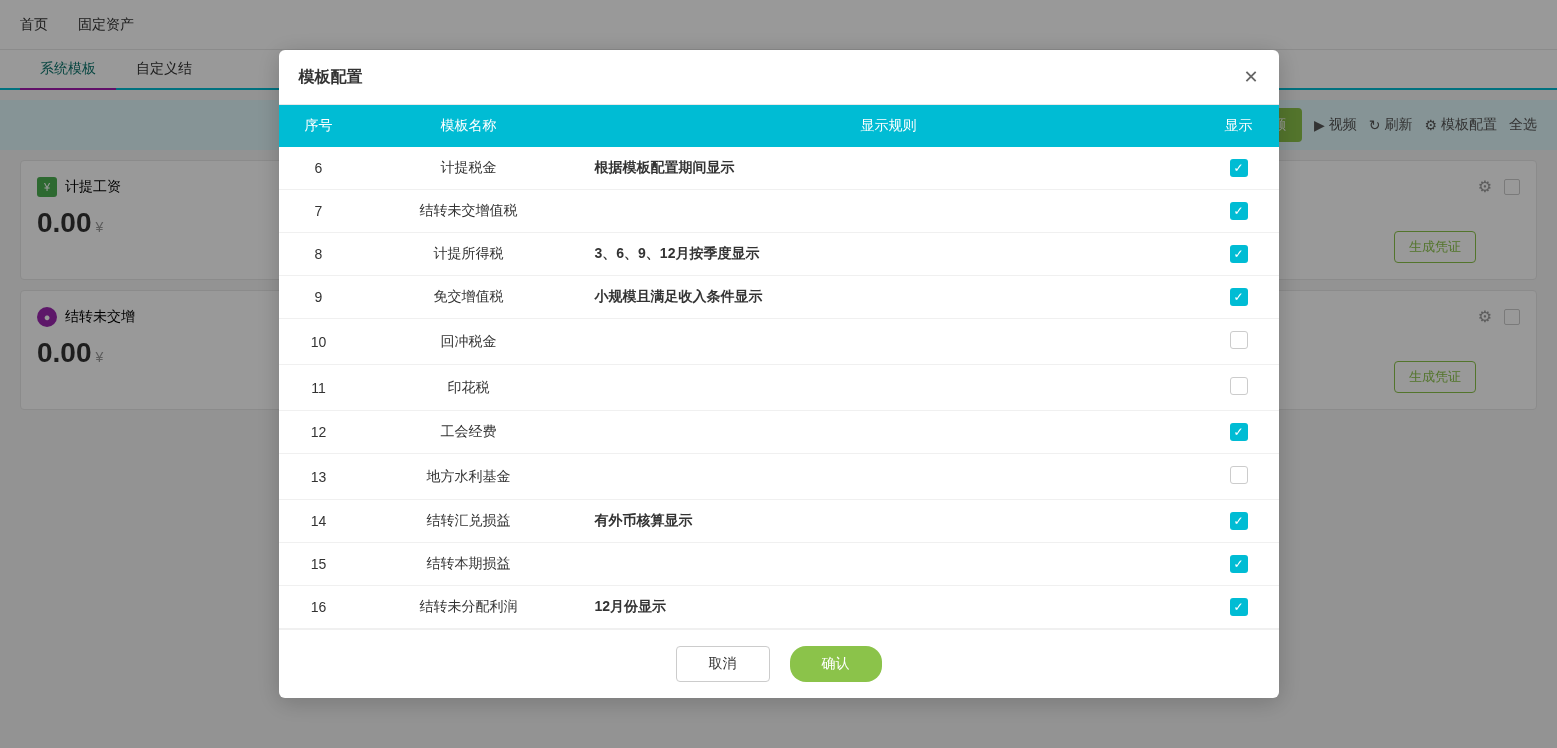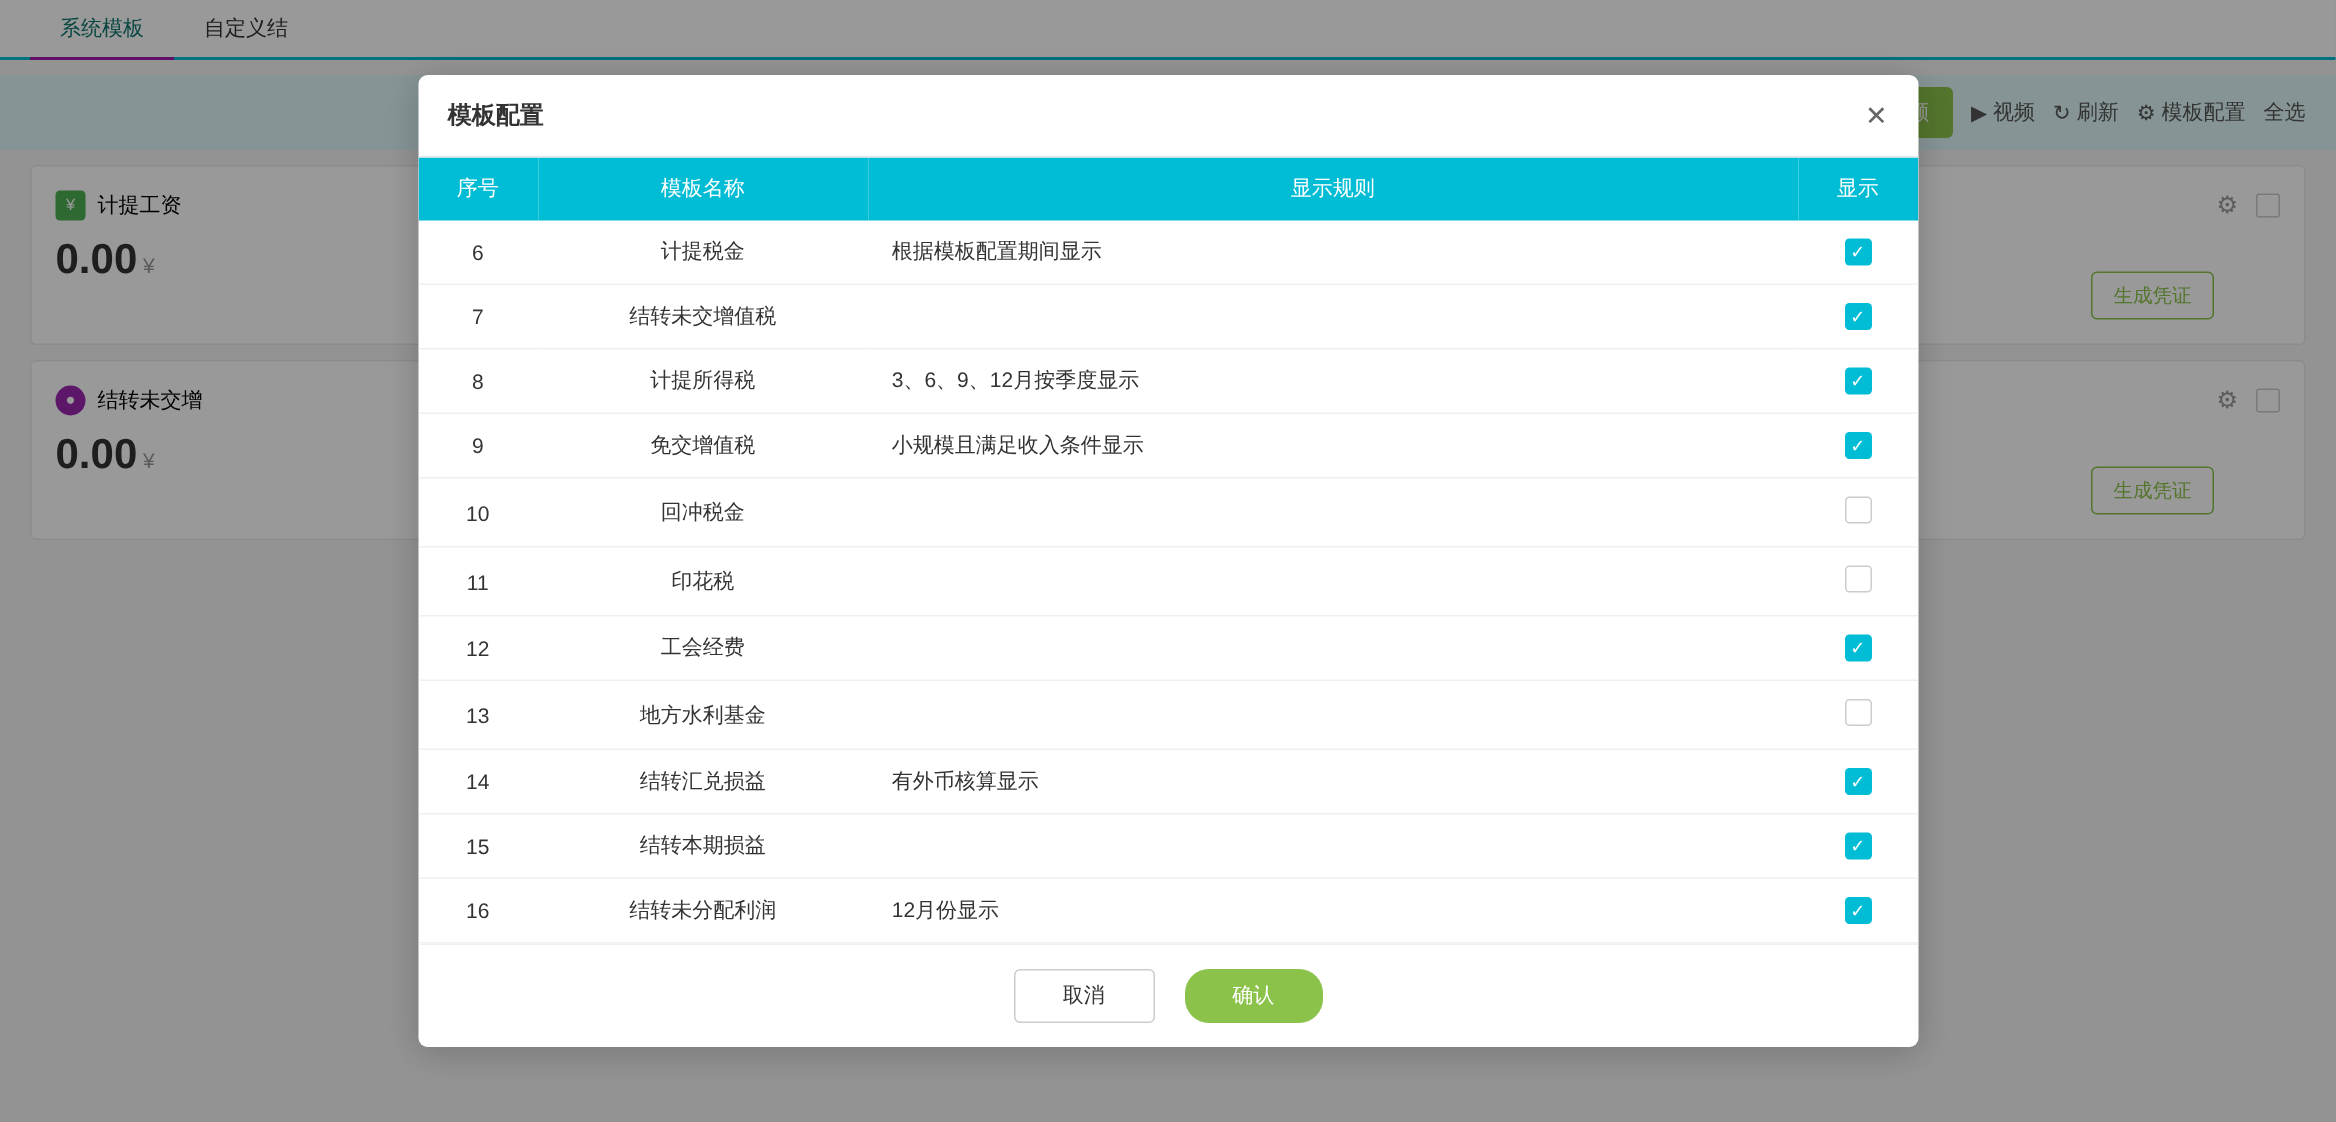--- a/index.html
+++ b/index.html
@@ -257,20 +257,21 @@
       border-bottom: 1px solid #f0f0f0;
     }
     .data-table tbody td {
       padding: 12px 16px;
       text-align: center;
       color: #333;
       font-size: 14px;
     }
     .data-table tbody td.col-rule {
       text-align: left;
+      font-weight: bold;
     }
 
     
     .cb-checked {
       width: 18px;
       height: 18px;
       background: #00bcd4;
       border-radius: 3px;
       display: inline-flex;
       align-items: center;
@@ -328,20 +329,24 @@
       cursor: pointer;
       font-size: 14px;
       color: #fff;
     }
   </style>
 </head>
 <body>
 
 <div class="bg-page">
 
+  <div class="top-nav">
+    <span class="nav-item">首页</span>
+    <span class="nav-item">固定资产</span>
+  </div>
 
   <div class="tab-bar">
     <div class="tab-item active">系统模板</div>
     <div class="tab-item">自定义结</div>
   </div>
 
   <div class="action-bar">
     <button class="btn-calc">测算金额</button>
     <button class="btn-video">
       <span>▶</span>

